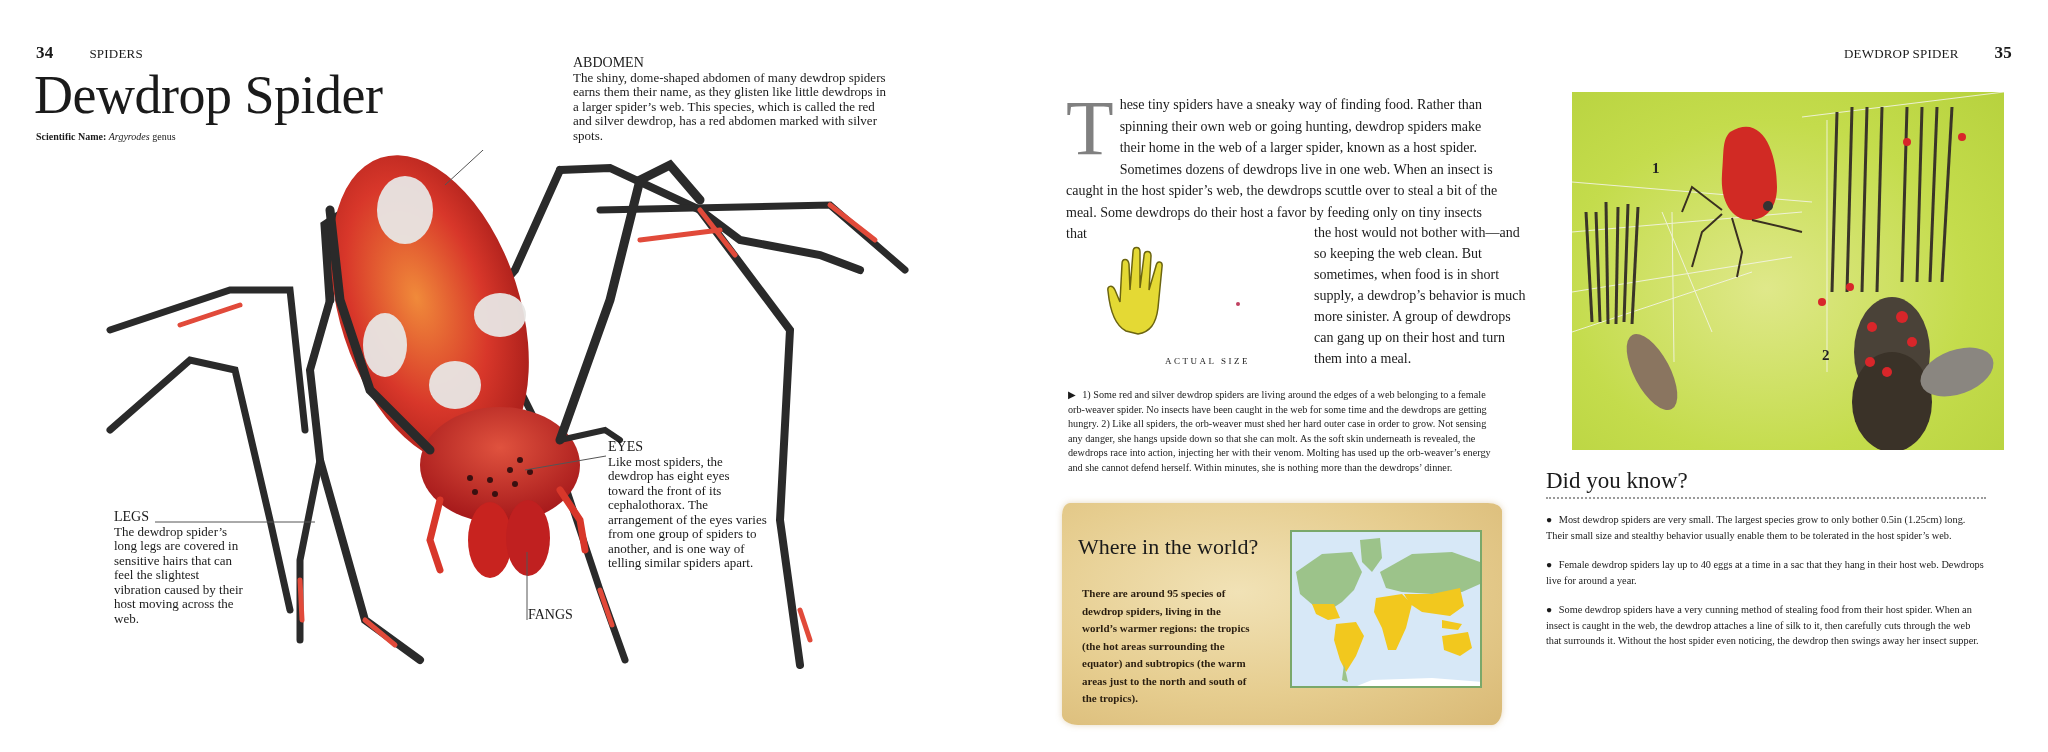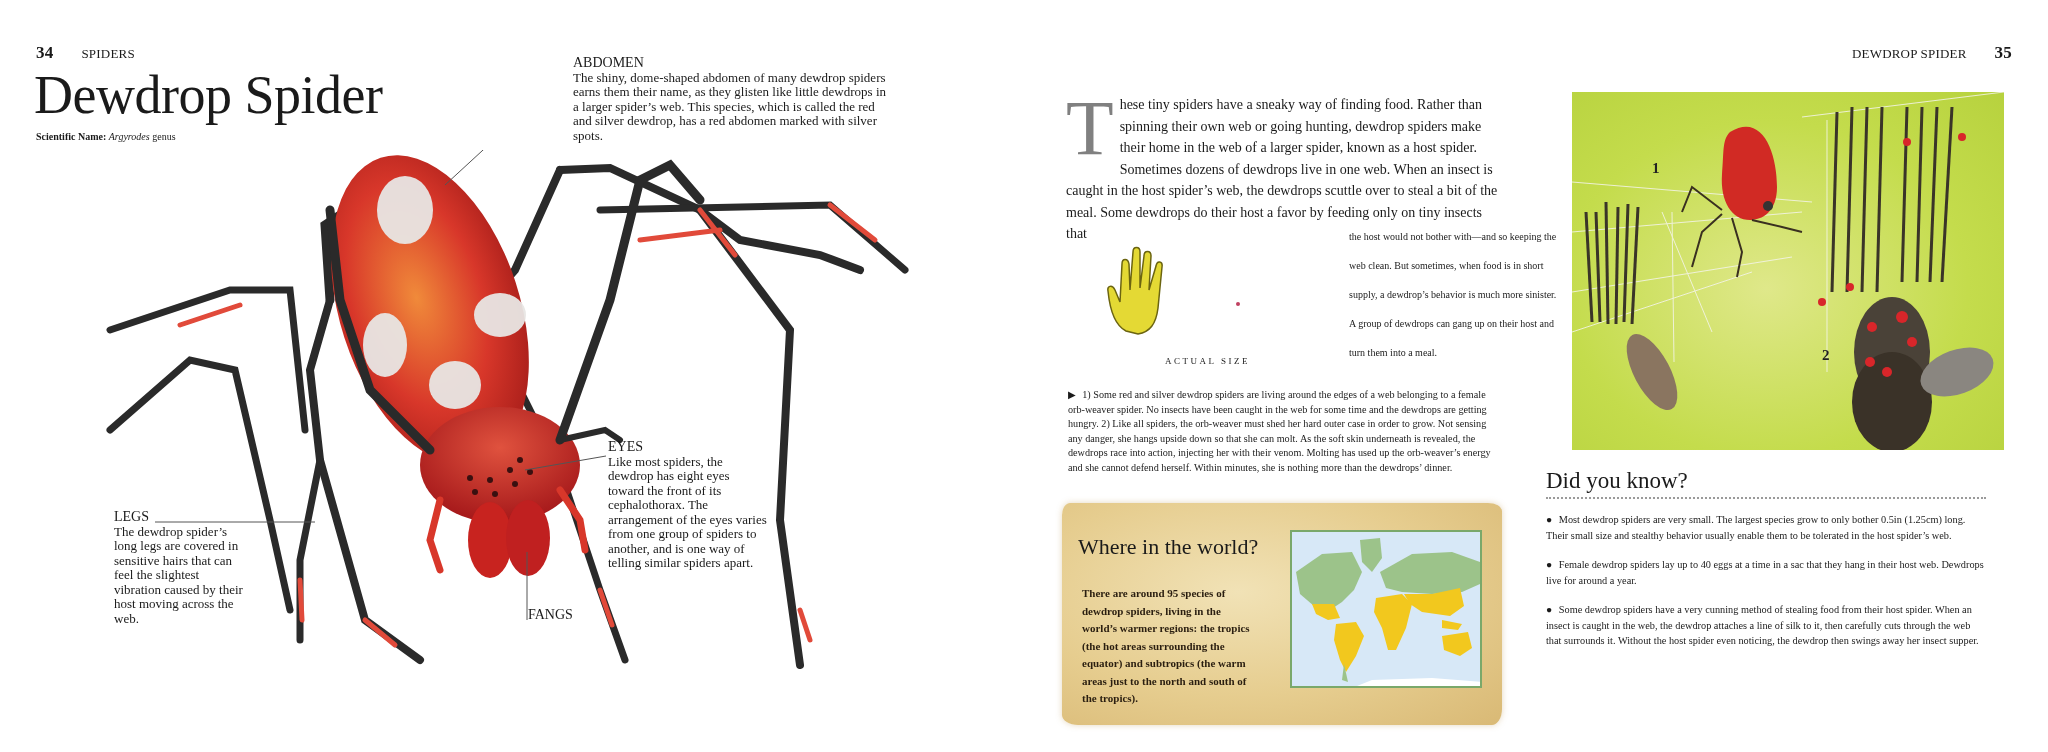--- a/index.html
+++ b/index.html
@@ -3,21 +3,21 @@
 <meta charset="utf-8">
 <style>
   * { box-sizing: border-box; margin: 0; padding: 0; }
   html, body { width: 2048px; height: 752px; background: #ffffff; overflow: hidden; }
   body { font-family: "Liberation Serif", "DejaVu Serif", serif; color: #1a1a1a; position: relative; }
 
   .page { position: absolute; top: 0; height: 752px; background: #fff; }
   .page-left { left: 0; width: 1024px; }
   .page-right { left: 1024px; width: 1024px; }
 
-  .running-head { position: absolute; top: 43px; font-size: 15px; letter-spacing: 0.2px; display: flex; align-items: baseline; gap: 28px; }
+  .running-head { position: absolute; top: 43px; font-size: 15px; letter-spacing: 0.2px; display: flex; align-items: baseline; gap: 36px; }
   .running-head .num { font-size: 17px; font-weight: bold; }
   .running-head .sec { font-size: 13px; text-transform: uppercase; }
   .rh-left { left: 36px; }
   .rh-right { right: 36px; }
 
   .title { position: absolute; left: 34px; top: 68px; font-size: 54px; font-weight: normal; letter-spacing: -0.5px; line-height: 1; }
   .sci-name { position: absolute; left: 36px; top: 131px; font-size: 10px; }
   .sci-name b { font-weight: bold; }
   .sci-name i { font-style: italic; }
 
@@ -26,21 +26,21 @@
   .c-abdomen { left: 573px; top: 56px; width: 320px; }
   .c-eyes { left: 608px; top: 440px; width: 160px; }
   .c-legs { left: 114px; top: 510px; width: 130px; }
   .c-fangs { left: 528px; top: 608px; width: 200px; }
 
   .spider-art { position: absolute; left: 100px; top: 150px; width: 820px; height: 520px; }
 
   
   .intro { position: absolute; left: 1066px; top: 94px; width: 440px; font-size: 14px; line-height: 21.5px; }
   .dropcap { float: left; font-size: 78px; line-height: 64px; color: #808080; margin: 2px 6px 0 0; font-weight: normal; }
-  .intro-wrap { position: absolute; left: 1349px; top: 222px; width: 215px; font-size: 10px; line-height: 29px; }
+  .intro-wrap { position: absolute; left: 1314px; top: 222px; width: 215px; font-size: 14px; line-height: 21px; }
 
   .actual-size { position: absolute; left: 1100px; top: 240px; width: 150px; height: 130px; }
   .actual-size .hand { position: absolute; left: 6px; top: 6px; width: 70px; height: 90px; }
   .actual-size .dot { position: absolute; left: 136px; top: 62px; width: 4px; height: 4px; background: #c04060; border-radius: 50%; }
   .actual-size .label { position: absolute; left: 0; top: 116px; width: 150px; text-align: right; font-size: 9px; letter-spacing: 2.5px; text-transform: uppercase; }
 
   .caption { position: absolute; left: 1068px; top: 388px; width: 428px; font-size: 10.2px; line-height: 14.6px; }
   .caption .tri { font-size: 10px; margin-right: 4px; }
 
   .where-box { position: absolute; left: 1062px; top: 503px; width: 440px; height: 222px; background: radial-gradient(ellipse at 40% 40%, #f1e2b6 0%, #e6cd8f 55%, #d9b975 100%); border-radius: 8px 14px 10px 16px / 12px 8px 16px 10px; box-shadow: 0 0 6px rgba(180,140,70,0.35); }

